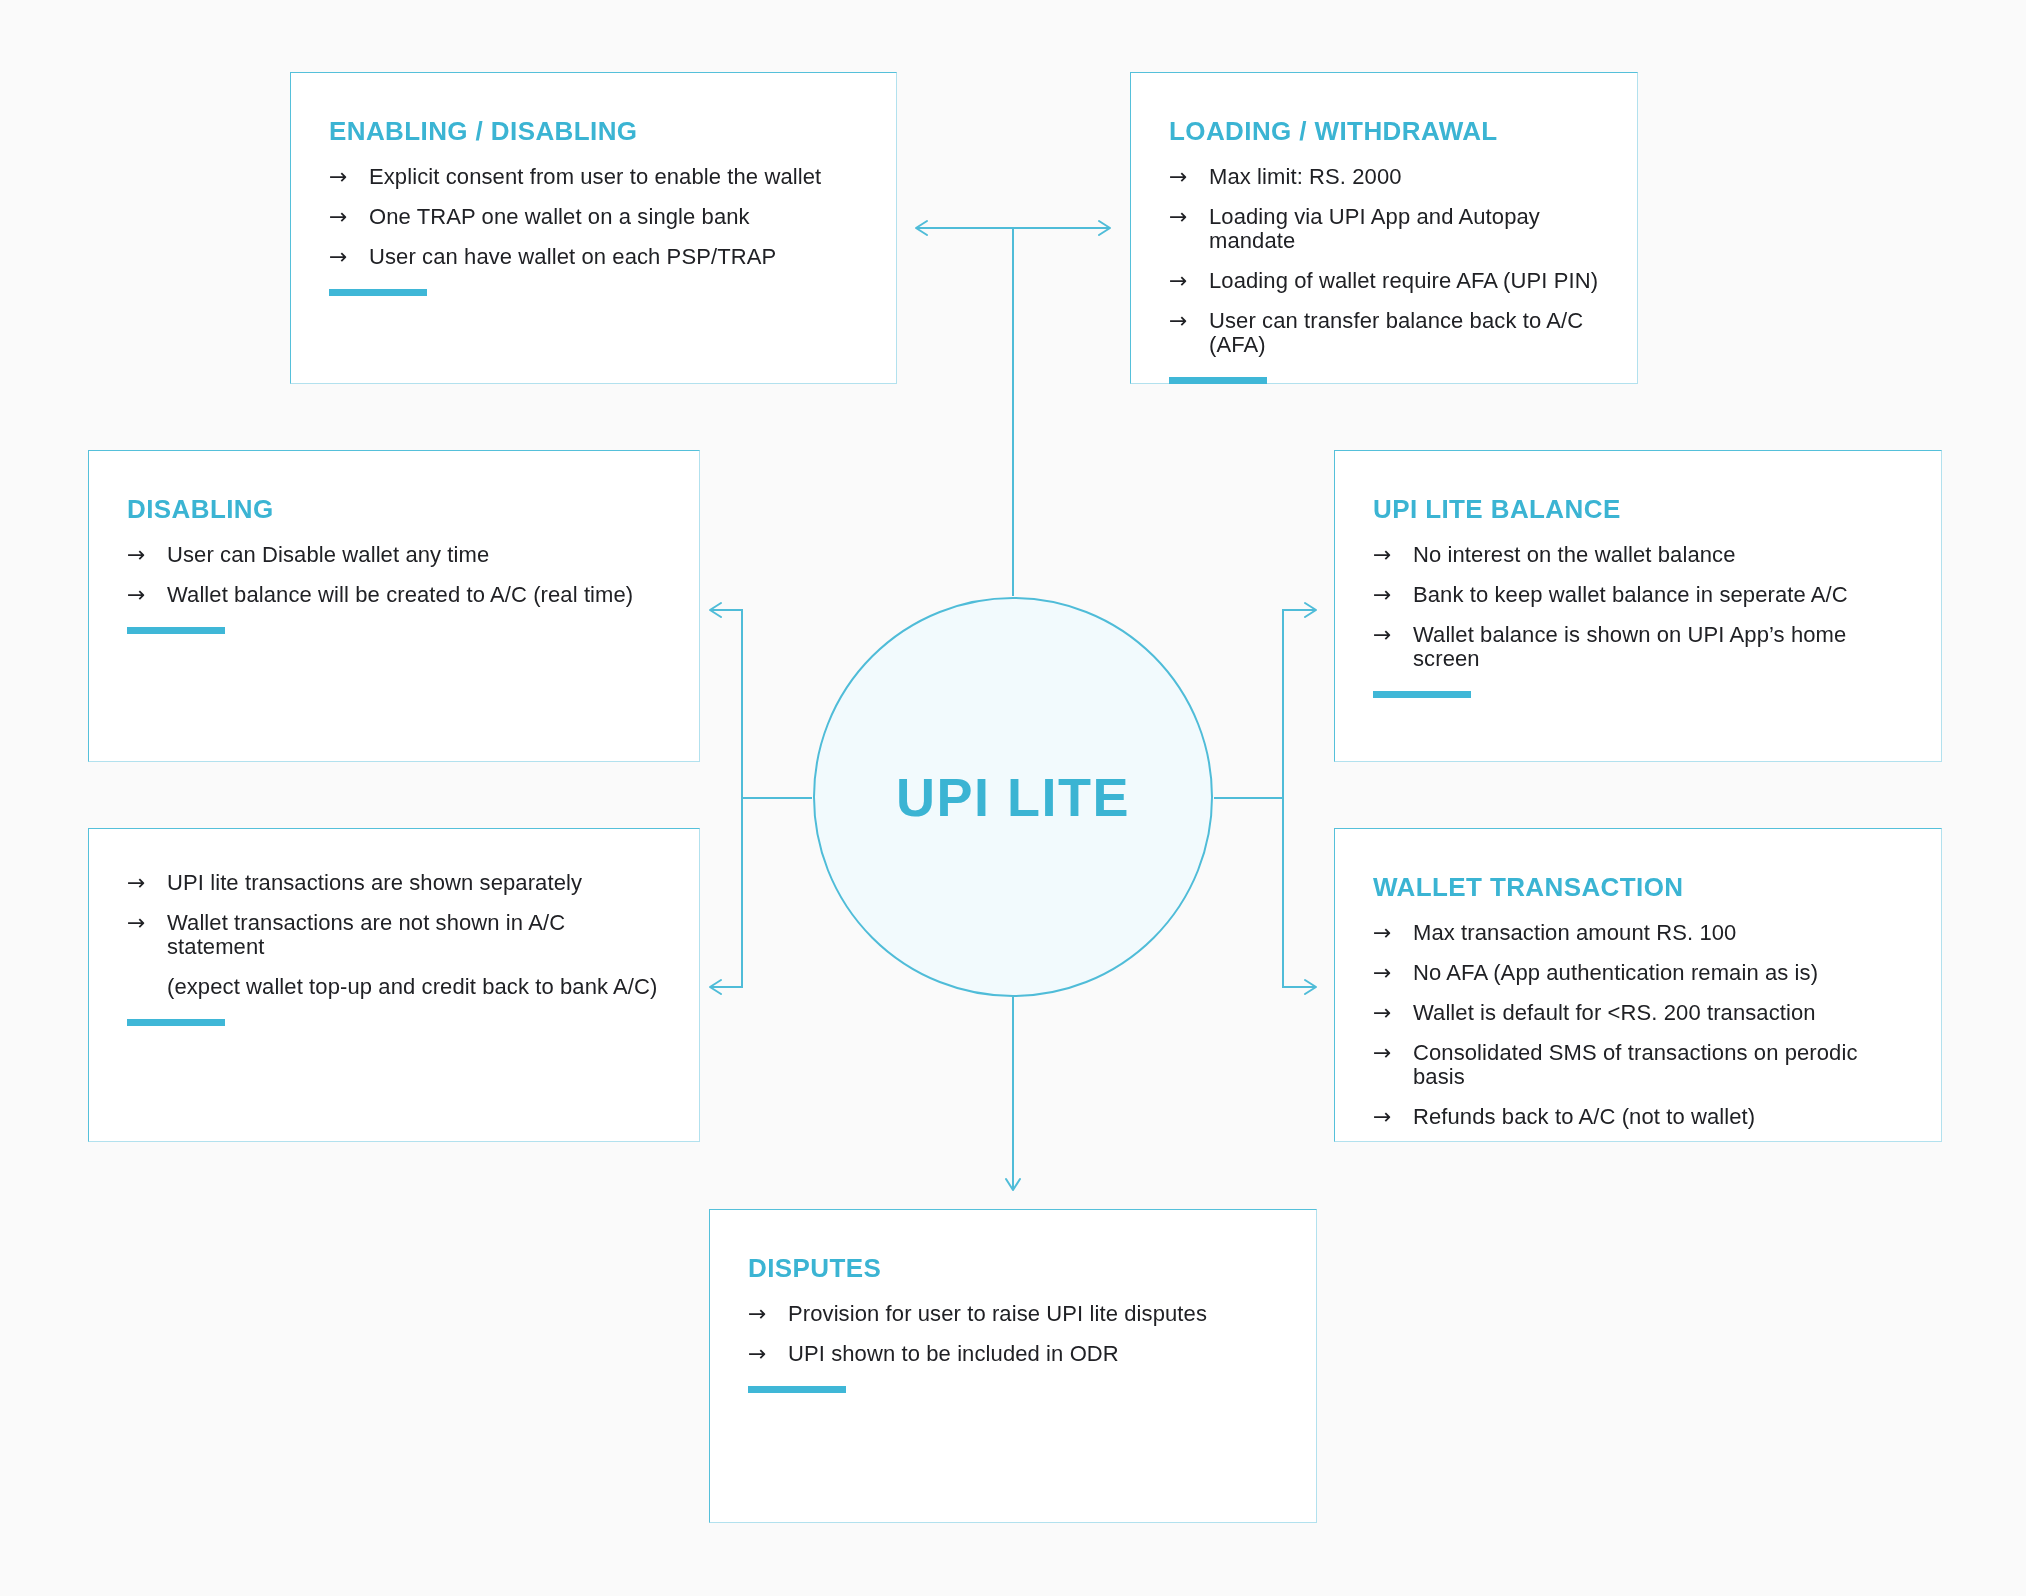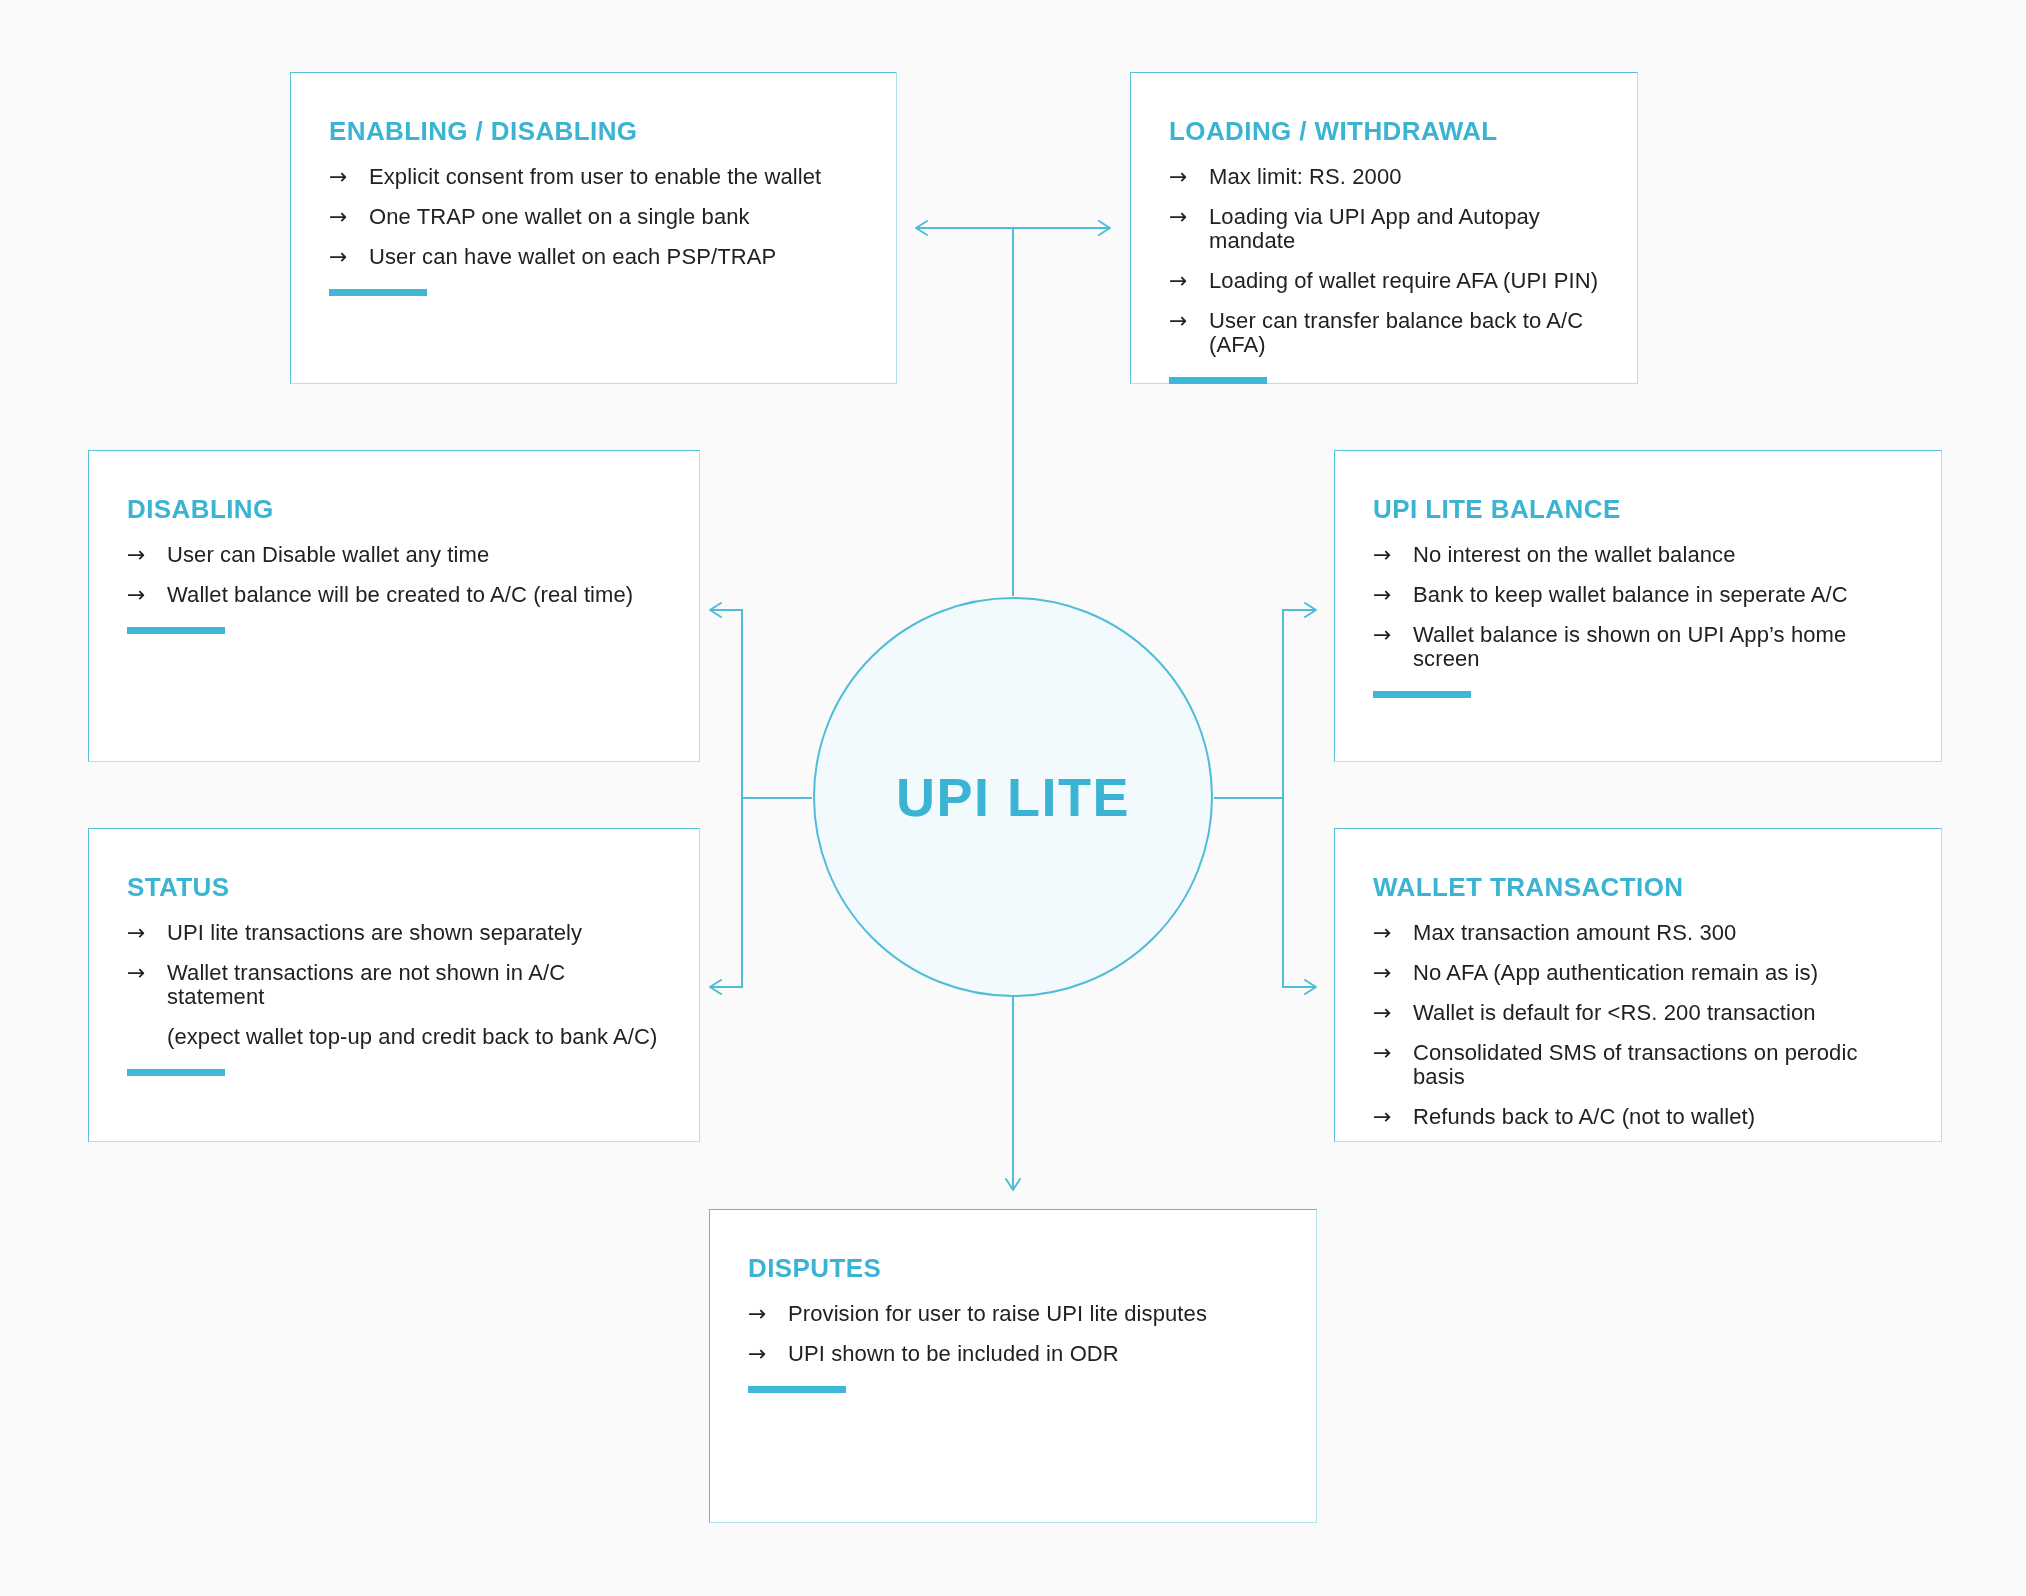--- a/index.html
+++ b/index.html
@@ -138,21 +138,20 @@
         </li>
         <li class="item">
           <span class="bullet">→</span>
           <span class="txt">Wallet balance is shown on UPI App’s home screen</span>
         </li>
       </ul>
     <div class="bar"></div>
   </section>
 
   <section class="box" style="left:88px;top:828px;width:612px;height:314px">
-    <h2 class="title">STATUS</h2>
     <ul class="items">
         <li class="item">
           <span class="bullet">→</span>
           <span class="txt">UPI lite transactions are shown separately</span>
         </li>
         <li class="item">
           <span class="bullet">→</span>
           <span class="txt">Wallet transactions are not shown in A/C statement</span>
         </li>
         <li class="item cont">
@@ -160,21 +159,21 @@
         </li>
       </ul>
     <div class="bar"></div>
   </section>
 
   <section class="box" style="left:1334px;top:828px;width:608px;height:314px">
     <h2 class="title">WALLET TRANSACTION</h2>
     <ul class="items">
         <li class="item">
           <span class="bullet">→</span>
-          <span class="txt">Max transaction amount RS. 300</span>
+          <span class="txt">Max transaction amount RS. 100</span>
         </li>
         <li class="item">
           <span class="bullet">→</span>
           <span class="txt">No AFA (App authentication remain as is)</span>
         </li>
         <li class="item">
           <span class="bullet">→</span>
           <span class="txt">Wallet is default for &lt;RS. 200 transaction</span>
         </li>
         <li class="item">

